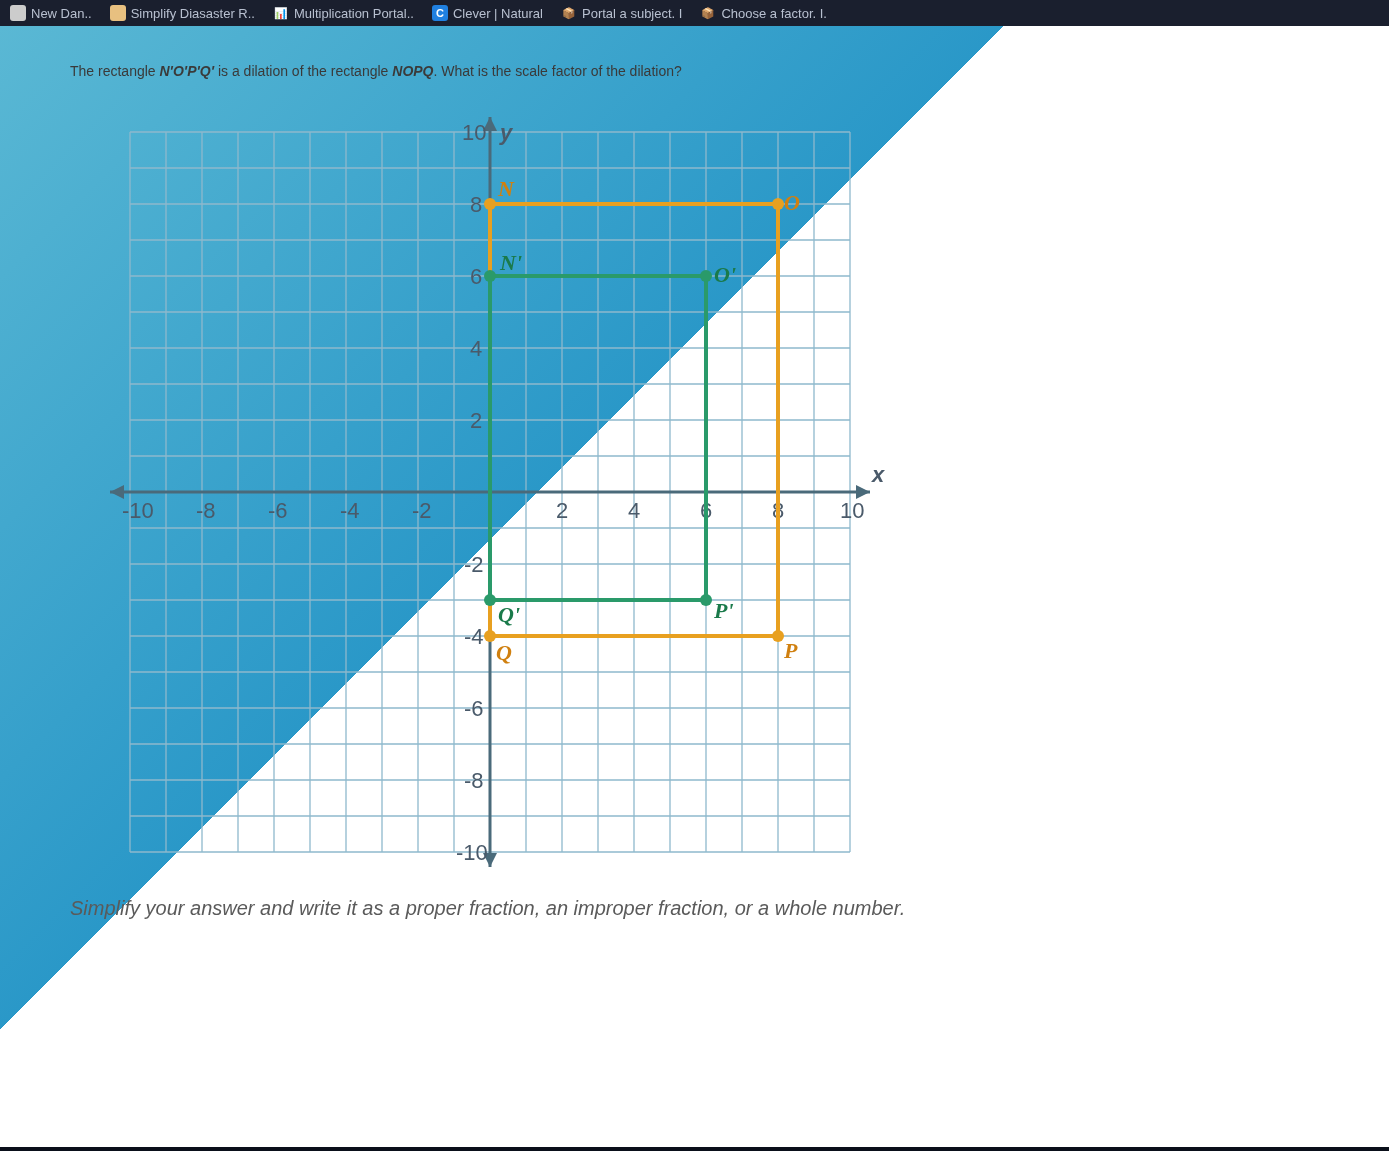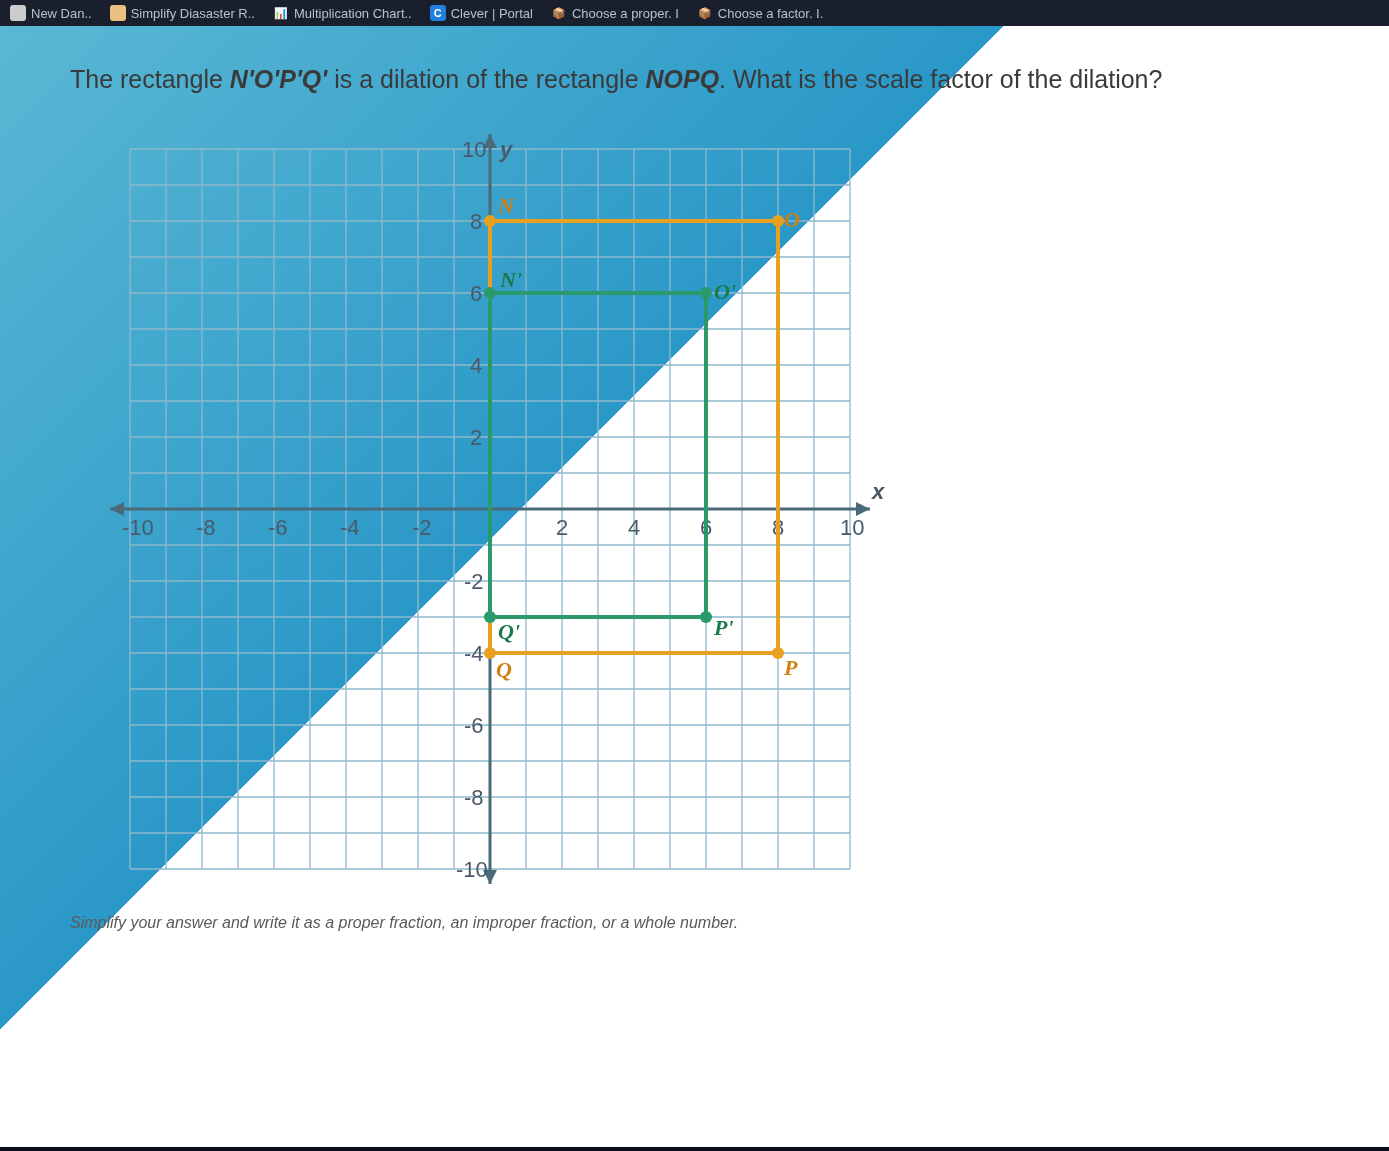--- a/index.html
+++ b/index.html
@@ -2,23 +2,23 @@
 <html><head>
 <meta charset="utf-8">
 <style>
 * { margin:0; padding:0; box-sizing:border-box; }
 body { font-family: Arial, sans-serif; background:#0a0f1a; }
 .browser-bar { height:26px; background:#1a1f2e; display:flex; align-items:center; gap:18px; padding:0 10px; overflow:hidden; }
 .bm { display:flex; align-items:center; gap:5px; font-size:13px; color:#b8c0d0; white-space:nowrap; cursor:pointer; }
 .bm-icon { width:16px; height:16px; display:inline-flex; align-items:center; justify-content:center; border-radius:3px; font-size:11px; font-weight:bold; }
 .paper-bg { background:linear-gradient(135deg,#5ab8d4 0%,#2a98c8 40%,#fff 40%,#fff 100%); min-height:1121px; padding:25px 0 0 0; }
 .paper { background:transparent; padding:10px 40px 40px 70px; }
-.question { font-size:25px; color:#3a3a3a; line-height:1.5; margin-bottom:20px; font-family:'Segoe UI',Arial,sans-serif; }
+.question { font-size:14px; color:#3a3a3a; line-height:1.5; margin-bottom:20px; font-family:'Segoe UI',Arial,sans-serif; }
 .em { font-style:italic; font-weight:bold; }
-.simplify { font-size:16px; color:#5a5a5a; font-style:italic; margin-top:15px; font-family:'Segoe UI',Arial,sans-serif; }
+.simplify { font-size:20px; color:#5a5a5a; font-style:italic; margin-top:15px; font-family:'Segoe UI',Arial,sans-serif; }
 .graph-container { display:flex; justify-content:flex-start; padding-left:20px; }
 svg.graph { width:880px; height:780px; }
 .gridline { stroke:#8eb8cc; stroke-width:1.3; }
 .axis { stroke:#4a6a7a; stroke-width:3; }
 .arrowhead { fill:#4a6a7a; }
 .tick-label { font-size:22px; fill:#4a5a6a; font-family:Arial,sans-serif; }
 .axis-label { font-size:22px; fill:#4a5a6a; font-style:italic; font-weight:bold; }
 .rect-orange { stroke:#e8a020; stroke-width:4; fill:none; }
 .rect-green { stroke:#2a9a6a; stroke-width:4; fill:none; }
 .vertex-o { fill:#e8a020; }
@@ -34,29 +34,29 @@
   <div class="bm">
       <span class="bm-icon" style="background:#ccc"></span>
       <span>New Dan..</span>
     </div>
   <div class="bm">
       <span class="bm-icon" style="background:#e8c080"></span>
       <span>Simplify Diasaster R..</span>
     </div>
   <div class="bm">
       <span class="bm-icon">📊</span>
-      <span>Multiplication Chart..</span>
+      <span>Multiplication Portal..</span>
     </div>
   <div class="bm">
       <span class="bm-icon" style="background:#2080e0;color:#fff">C</span>
-      <span>Clever | Portal</span>
+      <span>Clever | Natural</span>
     </div>
   <div class="bm">
       <span class="bm-icon">📦</span>
-      <span>Choose a proper. I</span>
+      <span>Portal a subject. I</span>
     </div>
   <div class="bm">
       <span class="bm-icon">📦</span>
       <span>Choose a factor. I.</span>
     </div>
 </div>
 
 <div class="paper-bg">
 <div class="paper">
 

